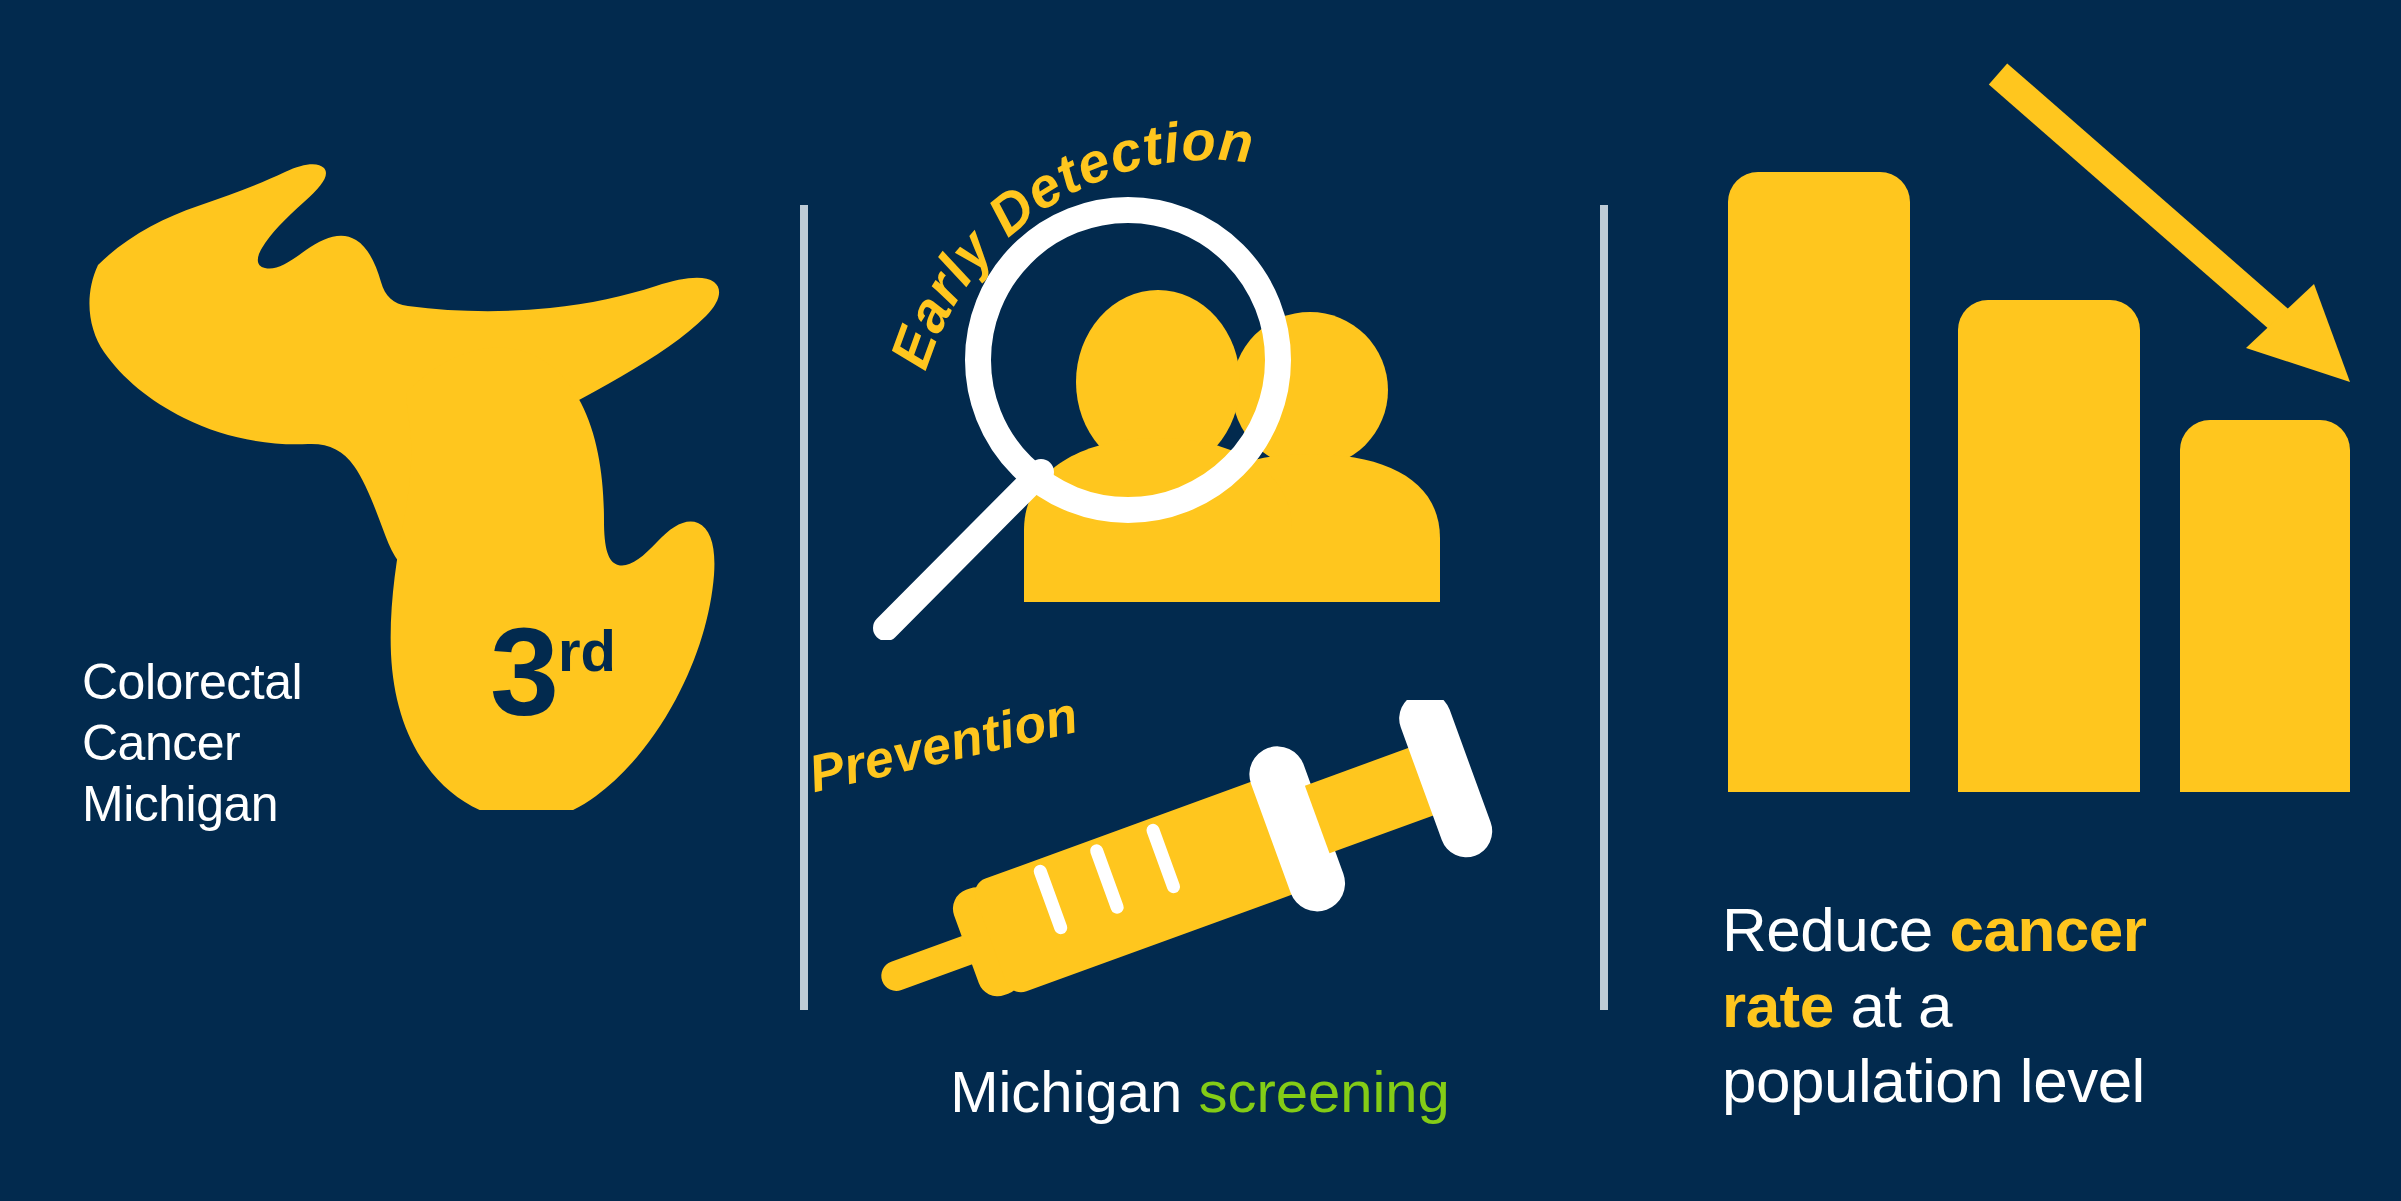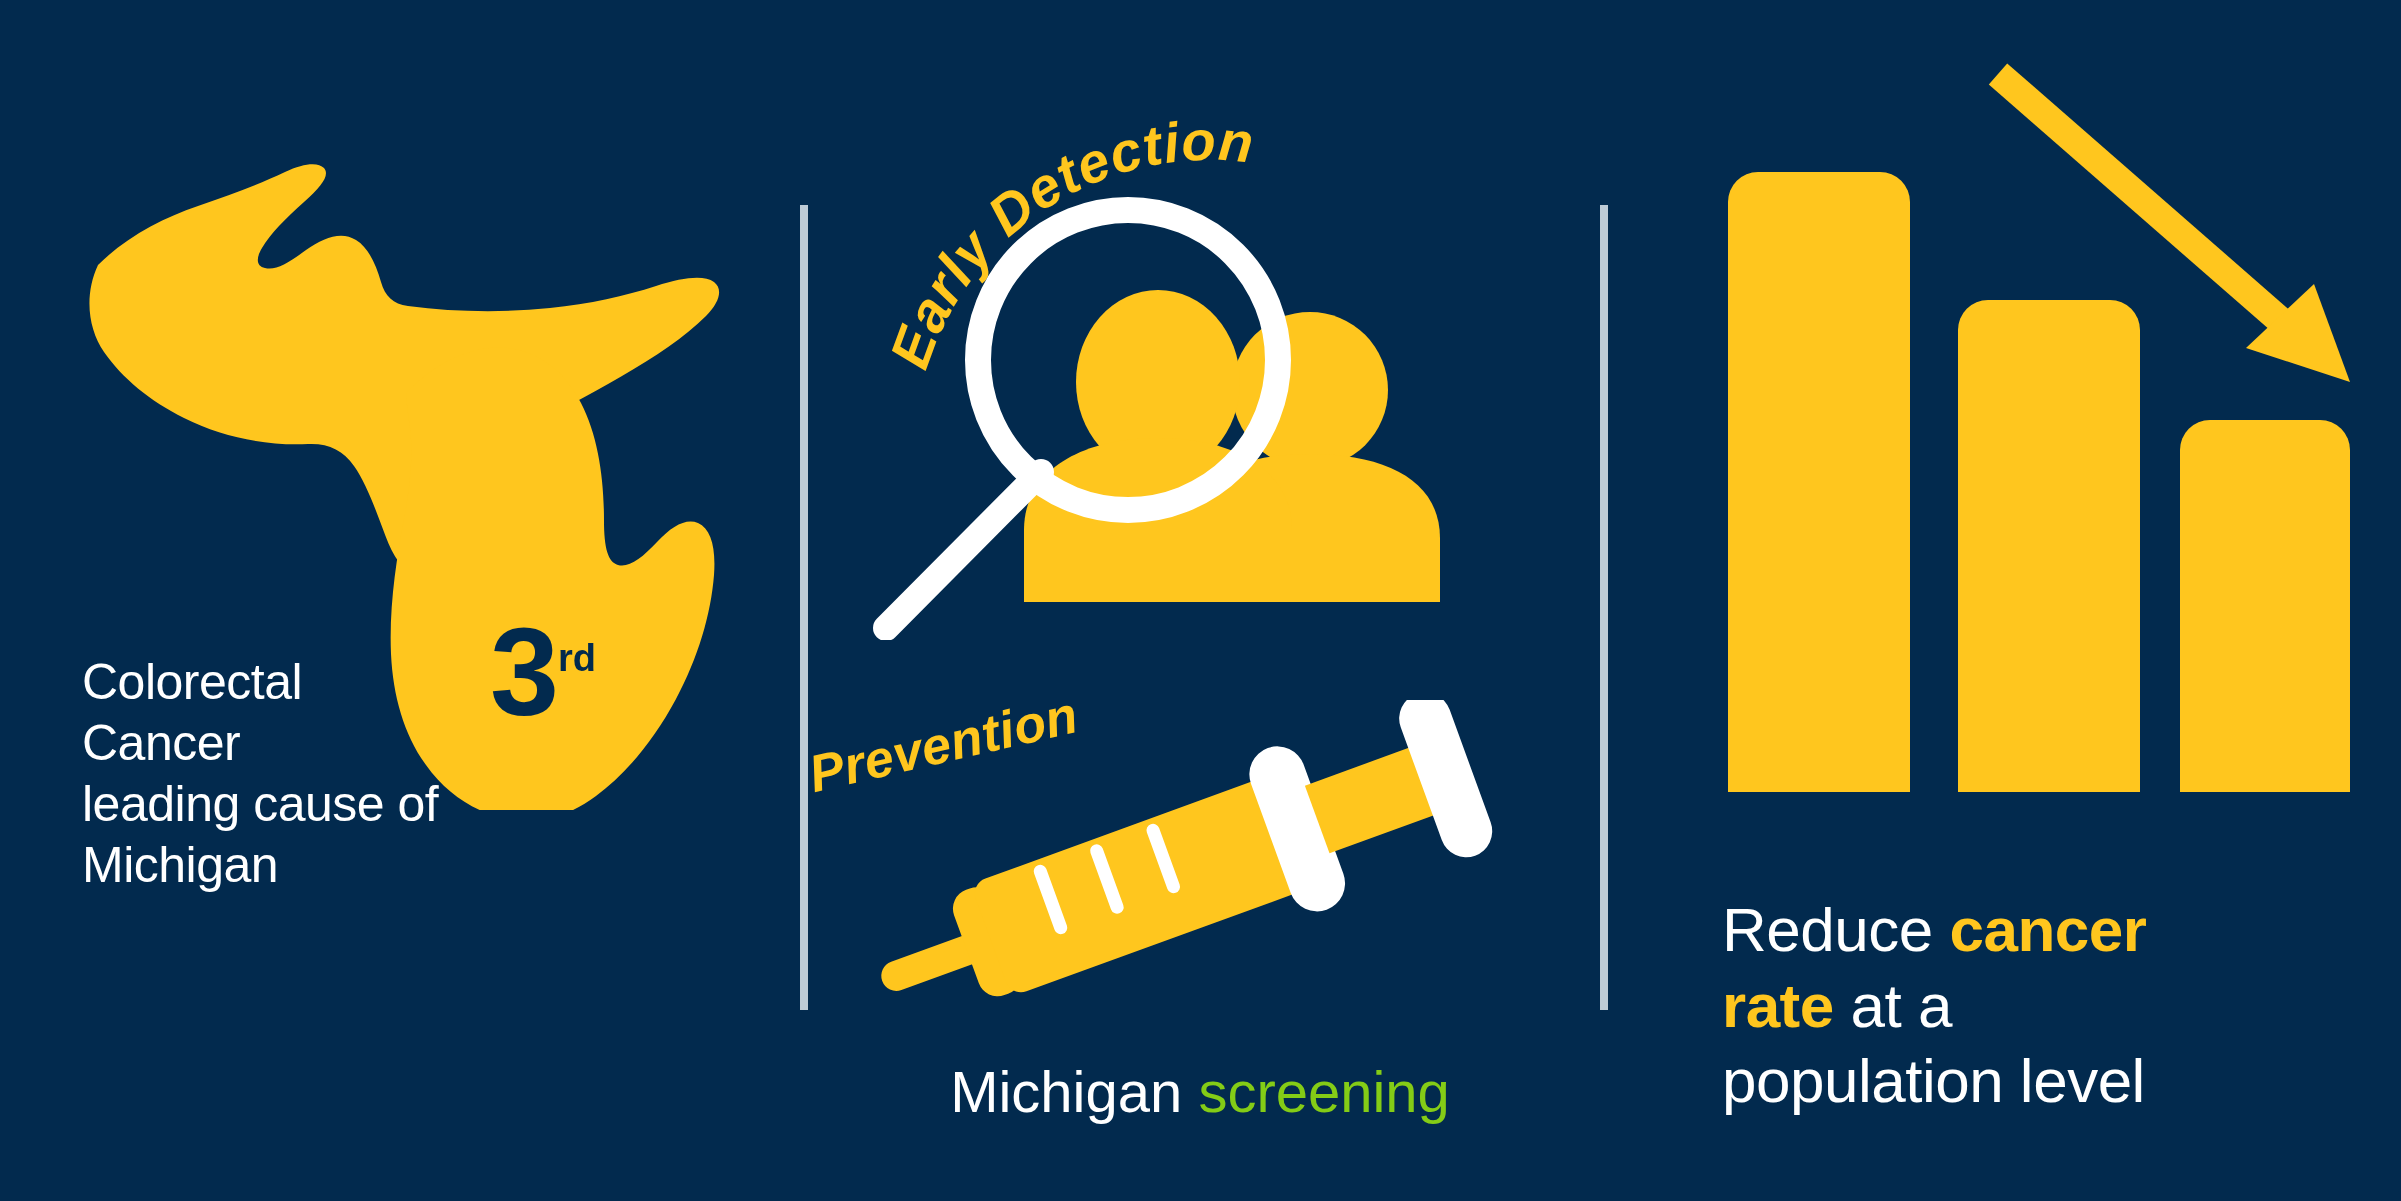--- a/index.html
+++ b/index.html
@@ -45,21 +45,21 @@
     color: #022a4e;
     font-weight: 700;
     line-height: 1;
     white-space: nowrap;
   }
   #rank-badge .num {
     font-size: 124px;
     letter-spacing: -3px;
   }
   #rank-badge .ord {
-    font-size: 38px;
+    font-size: 58px;
     vertical-align: 44px;
     margin-left: 2px;
   }
   #left-text {
     position: absolute;
     left: 82px;
     top: 652px;
     width: 700px;
     color: #ffffff;
     font-size: 50px;
@@ -180,21 +180,20 @@
         C328,302 326,290 326,283 Z"></path>
     </svg>
 
     <div id="rank-badge">
       <span class="num">3</span><span class="ord">rd</span>
     </div>
 
     <div id="left-text">
       <div><span>Colorectal</span></div>
       <div><span>Cancer</span></div>
-      <div><span>leading cause of</span></div>
       <div><span>Michigan</span></div>
     </div>
   </div>
 
   <div class="divider left"></div>
 
   <div id="panel-mid">
 
     <svg id="arc-label-early" viewBox="0 0 700 400">
       <defs>

